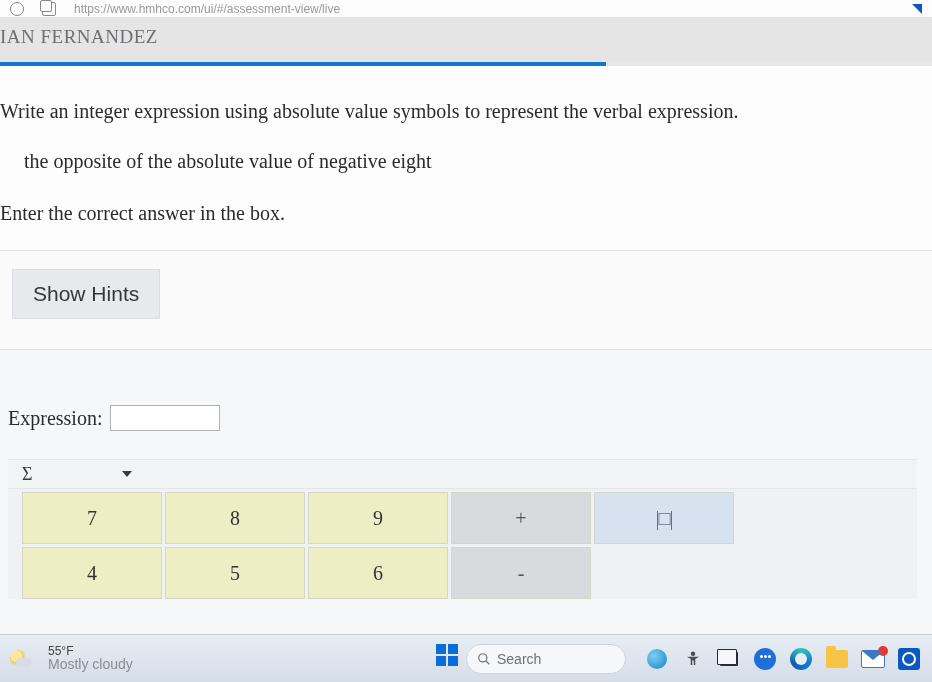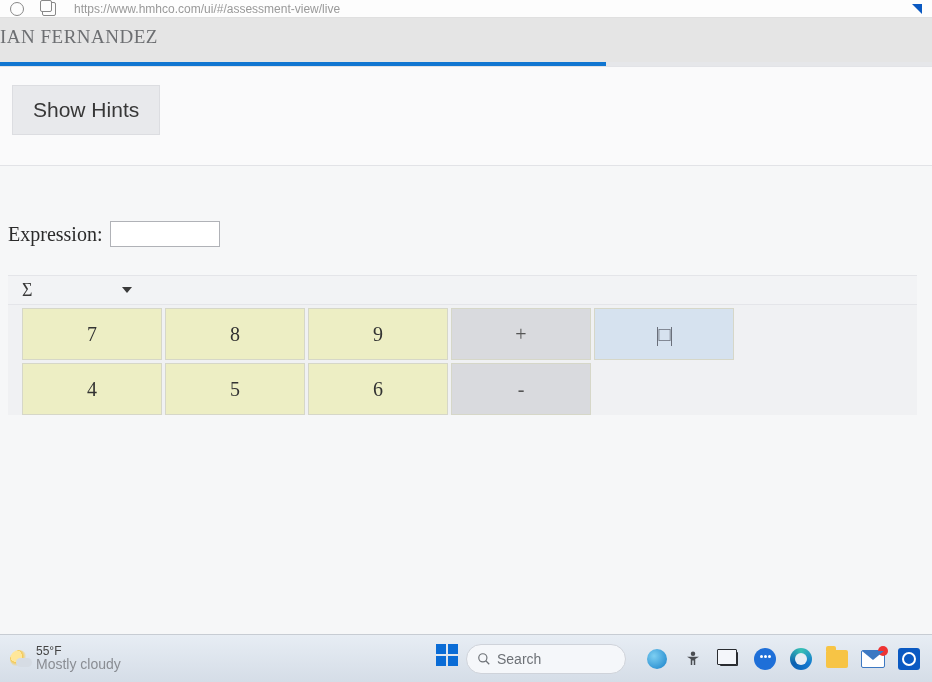--- a/index.html
+++ b/index.html
@@ -159,21 +159,21 @@
       background: linear-gradient(#e7edf4, #d5dde7);
       border-top: 1px solid #c7ccd3;
       display: flex;
       align-items: center;
       font-family: "Segoe UI", Arial, sans-serif;
       font-size: 12px;
       color: #555;
       padding: 0 10px;
       gap: 10px;
     }
-    .weather { display:flex; align-items:center; gap:8px; }
+    .weather { display:flex; align-items:center; gap:20px; }
     .weather .sun {
       width: 18px; height: 18px;
       background: radial-gradient(circle at 35% 35%, #ffe79a 35%, #f6c84c 36%, transparent 60%);
       border-radius: 50%;
       position: relative;
     }
     .weather .cloud {
       position:absolute; left:6px; top:8px; width:16px; height:9px;
       background:#d6dce4; border-radius: 10px;
     }
@@ -244,20 +244,25 @@
   </div>
 
   <div class="student-bar">
     <span>IAN FERNANDEZ</span>
   </div>
 
   <div class="progress">
     <div class="fill" style="width: 65%;"></div>
   </div>
 
+  <div class="page">
+    <p class="prompt-main">Write an integer expression using absolute value symbols to represent the verbal expression.</p>
+    <p class="prompt-sub">the opposite of the absolute value of negative eight</p>
+    <p class="instruction">Enter the correct answer in the box.</p>
+  </div>
 
   <div class="hints-wrap">
     <div class="show-hints">Show Hints</div>
   </div>
 
   <div class="answer-area">
     <div class="expr-row">
       <span>Expression:</span>
       <input class="expr-input" type="text" value="" style="">
     </div>

